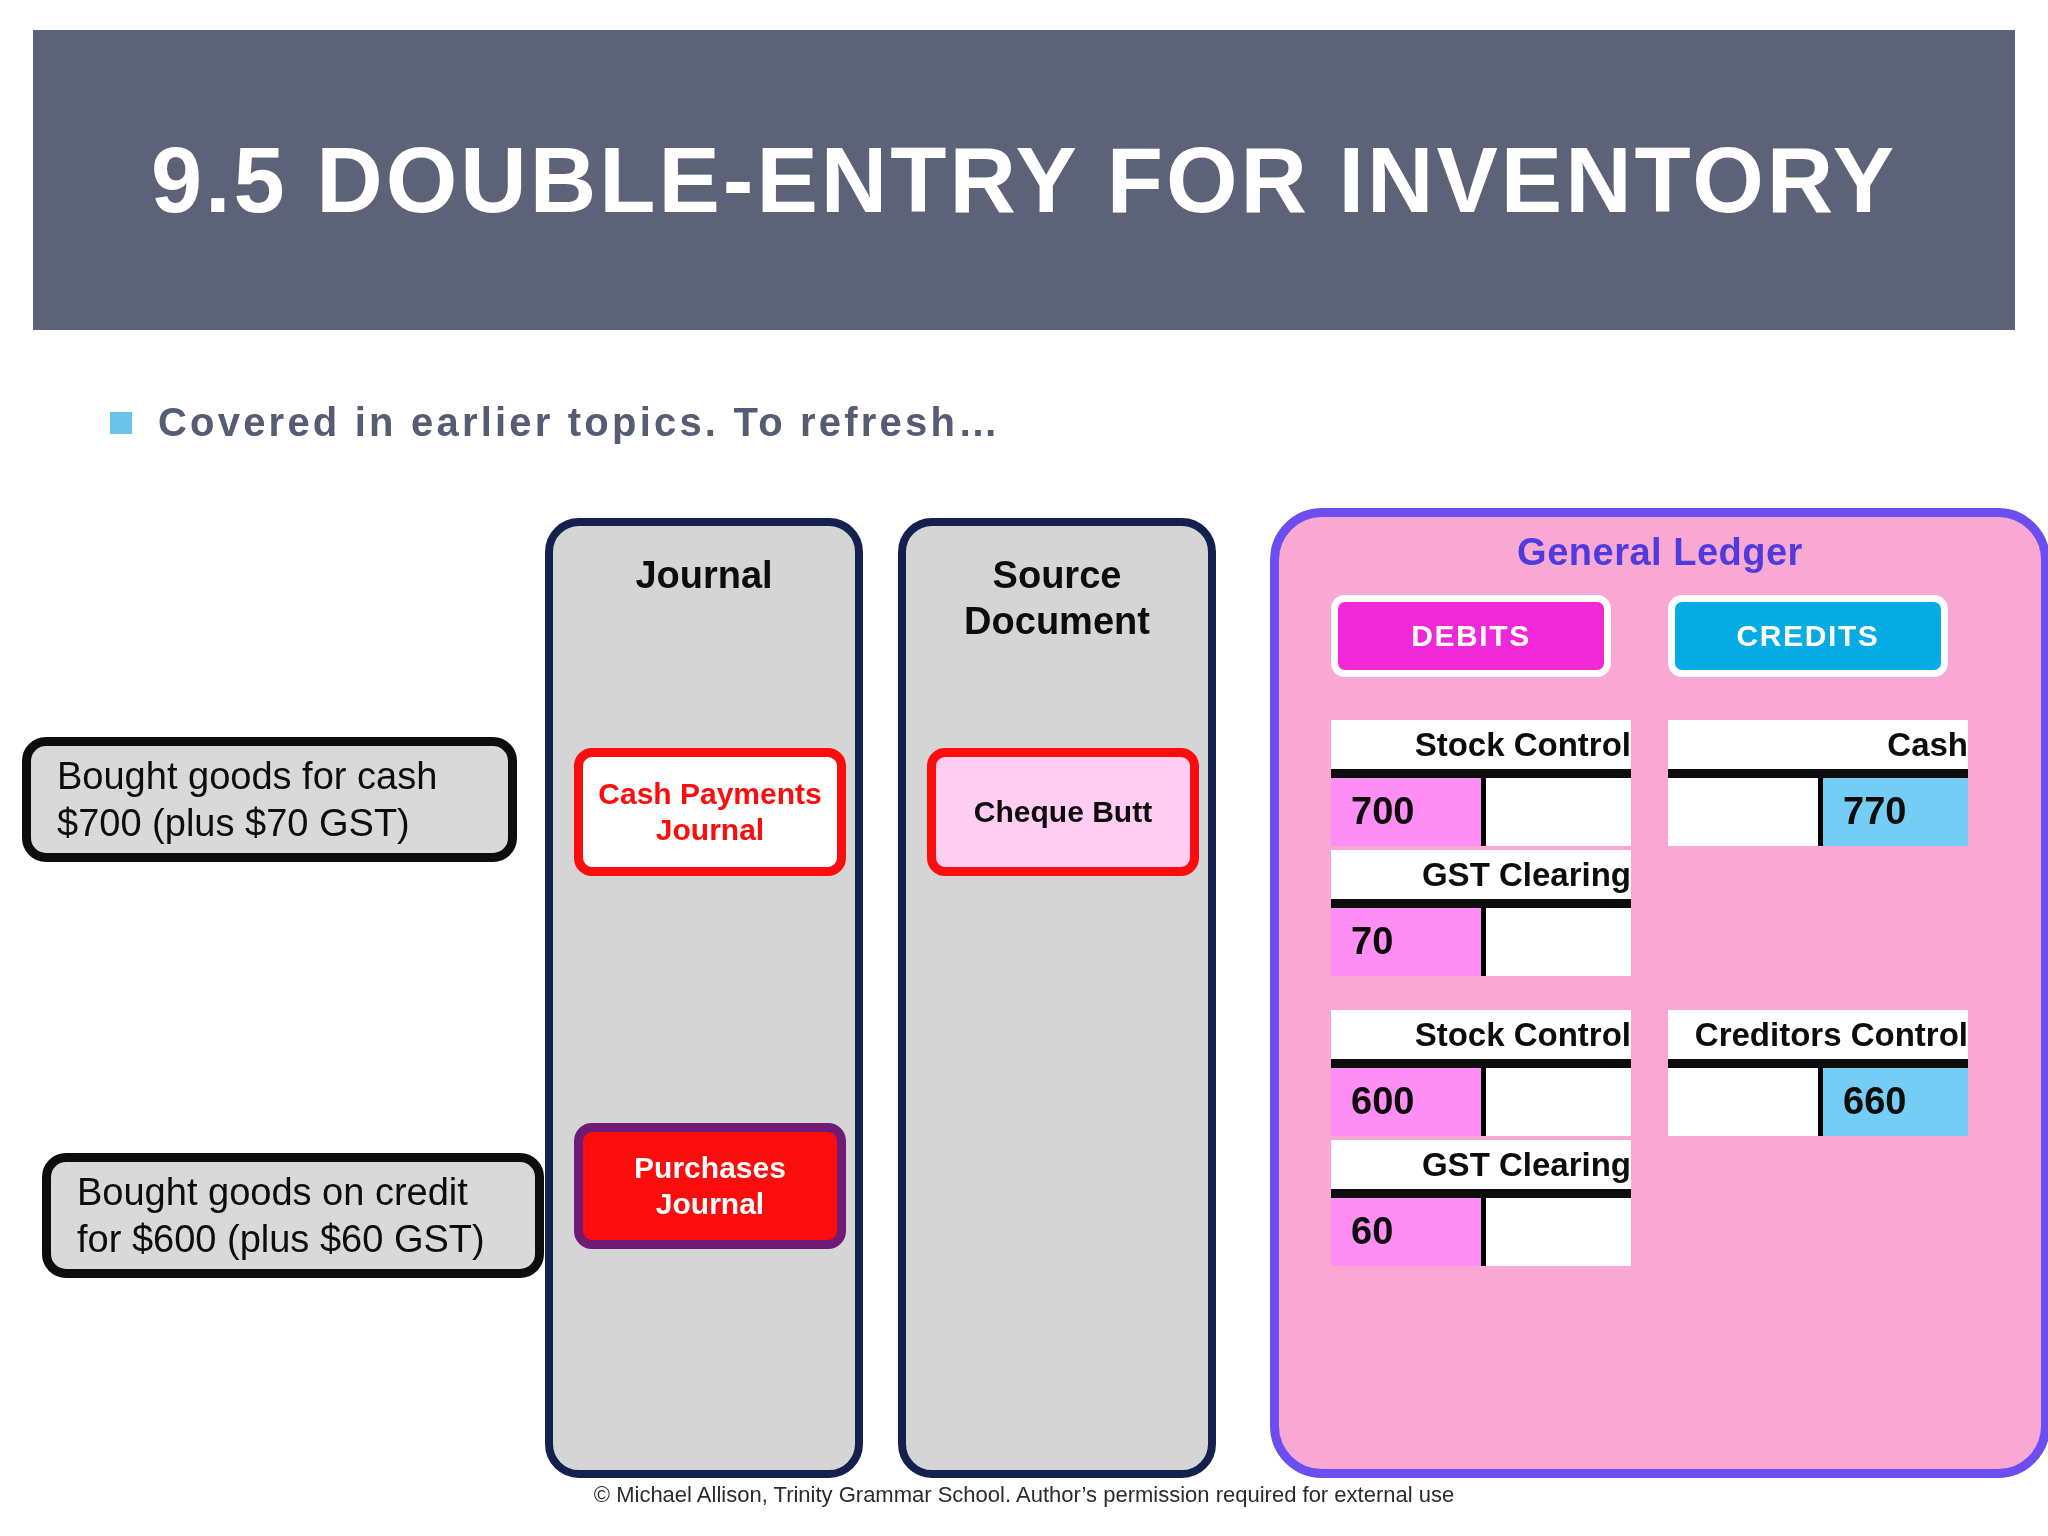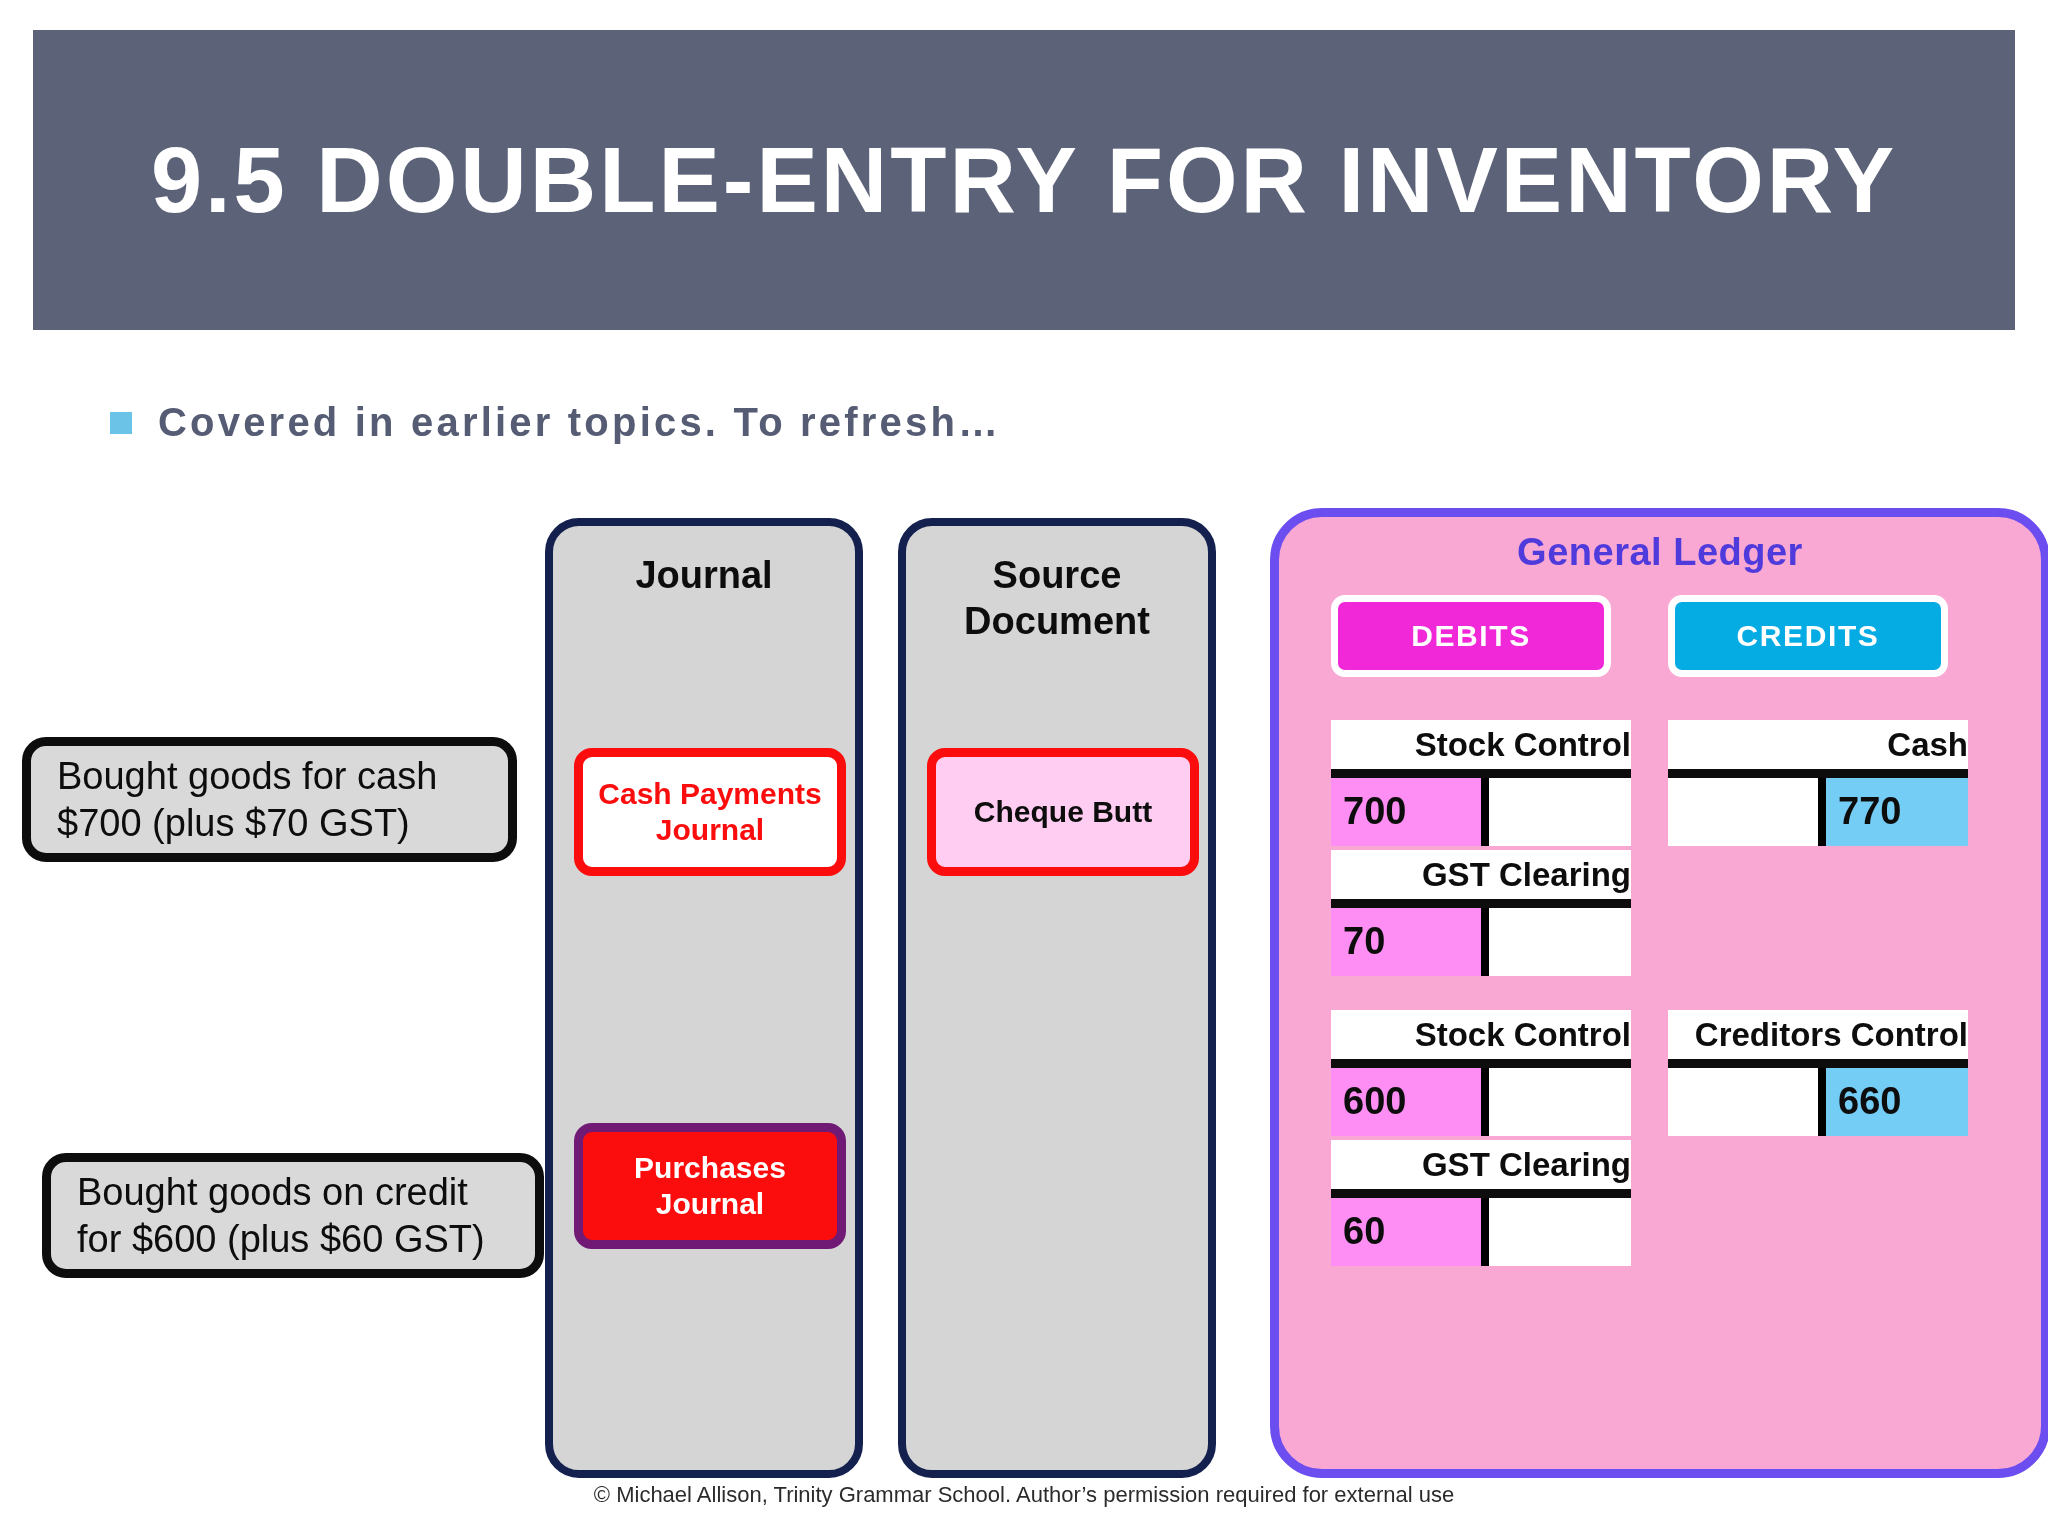--- a/index.html
+++ b/index.html
@@ -186,26 +186,26 @@
   }
   .t-rule { height: 9px; background: #0d0d0d; }
   .t-body { display: flex; height: 68px; background: #ffffff; }
   .t-cell {
     flex: 1 1 50%;
     display: flex;
     align-items: center;
     font-size: 38px;
     font-weight: bold;
     color: #0d0d0d;
-    padding-left: 12px;
+    padding-left: 20px;
     background: #ffffff;
   }
   .t-cell.debit-fill  { background: #ff8ef4; }
   .t-cell.credit-fill { background: #74cdf5; }
-  .t-cell.is-right    { border-left: 8px solid #000000; }
+  .t-cell.is-right    { border-left: 5px solid #000000; }
 
   
   #t-stock1 { left: 52px;  top: 203px; }
   #t-gst1   { left: 52px;  top: 333px; }
   #t-stock2 { left: 52px;  top: 493px; }
   #t-gst2   { left: 52px;  top: 623px; }
   #t-cash   { left: 389px; top: 203px; }
   #t-cred   { left: 389px; top: 493px; }
 
   

